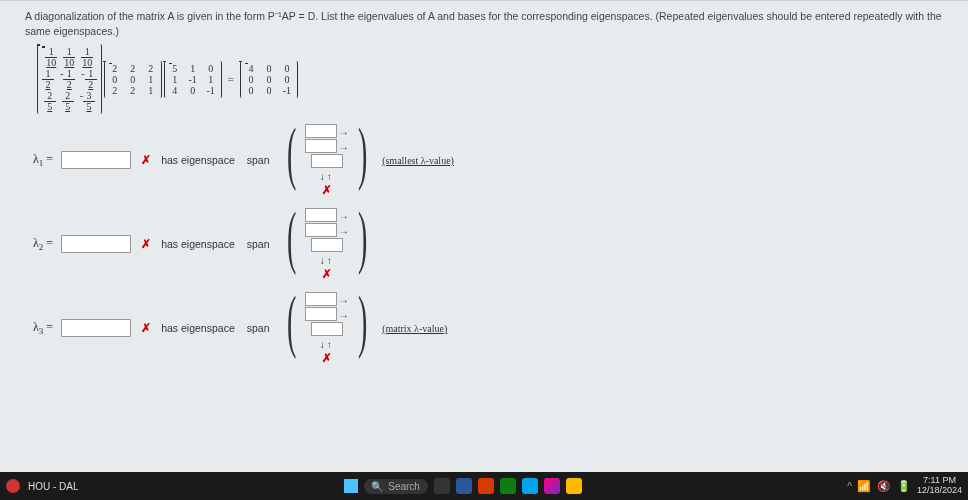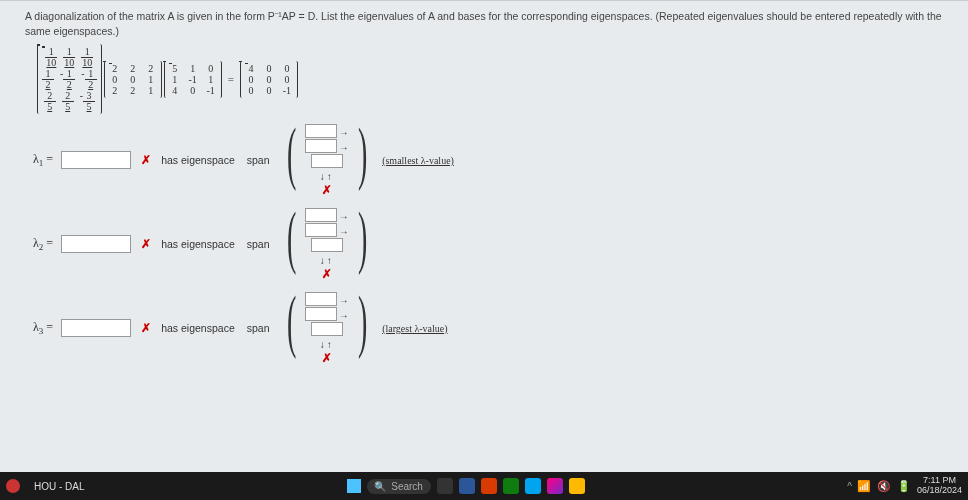--- a/index.html
+++ b/index.html
@@ -88,21 +88,21 @@
   .hint { font-size:10px; color:#333; font-family:"Times New Roman",serif;text-decoration:underline;}
 
   
   .taskbar {
     position: absolute; bottom: 0; left: 0; right: 0;
     height: 28px; background: #1a1a1a;
     display: flex; align-items: center;
     color: #ddd; font-size: 10px;
     padding: 0 6px; gap: 8px;
   }
-  .tb-left { display:flex; align-items:center; gap:14px;}
+  .tb-left { display:flex; align-items:center; gap:8px;}
   .circle-icon { width:14px; height:14px; border-radius:50%; background:#c33;}
   .tb-center { flex:1; display:flex; justify-content:center; align-items:center; gap:6px;}
   .win-icon { width:14px; height:14px; background:#4cc2ff; display:grid; grid-template-columns:1fr 1fr; grid-template-rows:1fr 1fr; gap:1px;}
   .win-icon div{background:#4cc2ff;}
   .searchpill { background:#333; border-radius:10px; padding:2px 8px; display:flex; align-items:center; gap:4px; color:#aaa;}
   .tb-icons { display:flex; gap:6px; align-items:center;}
   .tb-ic { width:16px; height:16px; border-radius:3px;}
   .tb-right { display:flex; align-items:center; gap:6px;}
   .chev { color:#aaa;}
   .wifi, .vol, .bat { font-size:11px;}
@@ -296,21 +296,21 @@
               </div>
           <div class="vecline">
                 <span class="smallbox"></span>
               </div>
           <div class="arrows-dn">↓↑</div>
         </div>
         <span class="paren">)</span>
       </div>
       <div class="xbelow">✗</div>
     </div>
-    <span class="hint">(largest λ-value)</span>
+    <span class="hint">(matrix λ-value)</span>
   </div>
     </div>
 </div>
 
 <div class="taskbar">
   <div class="tb-left">
     <span class="circle-icon"></span>
     <span>HOU - DAL</span>
   </div>
   <div class="tb-center">
@@ -334,16 +334,16 @@
       <div class="tb-ic" style="background:#ffb900"></div>
     </div>
   </div>
   <div class="tb-right">
     <span class="chev">^</span>
     <span class="wifi">📶</span>
     <span class="vol">🔇</span>
     <span class="bat">🔋</span>
     <div class="clock">
       <div>7:11 PM</div>
-      <div>06/18/2024</div>
+      <div>12/18/2024</div>
     </div>
   </div>
 </div>
 
 </body></html>

